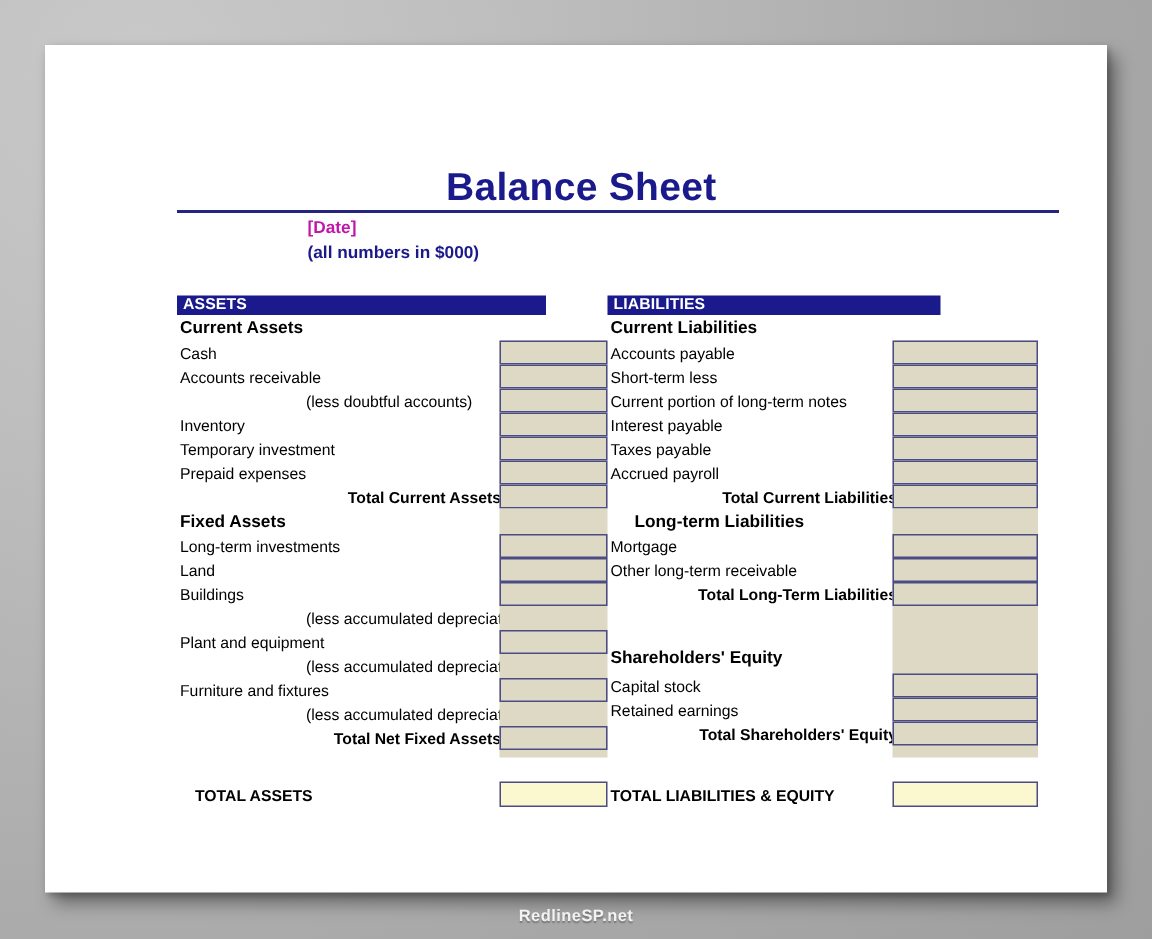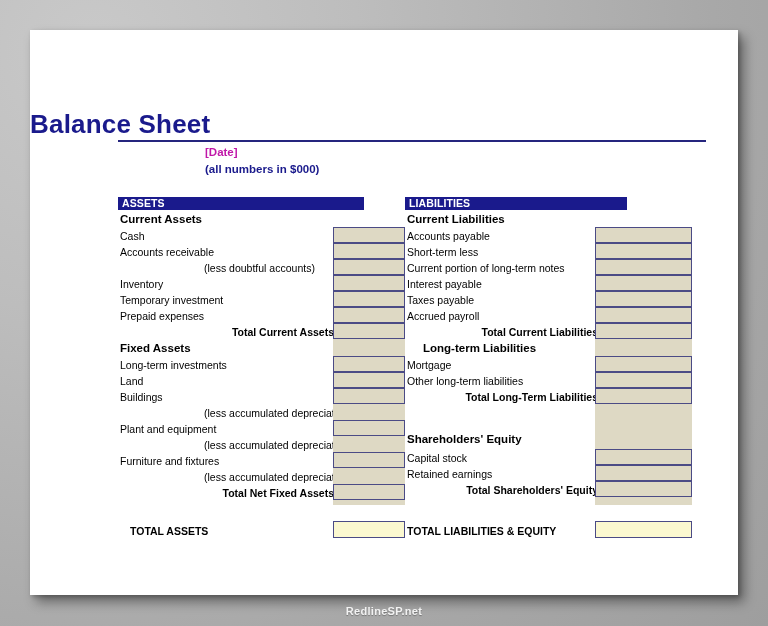--- a/index.html
+++ b/index.html
@@ -30,21 +30,21 @@
     width: 708px; height: 565px;
     background: #ffffff;
     box-shadow: 6px 7px 11px rgba(0,0,0,0.40), 2px 2px 4px rgba(0,0,0,0.22);
   }
 
   
   #title {
     position: absolute;
     left: 0; top: 79px;
     width: 715px;
-    text-align: left;
+    text-align: center;
     font-size: 26px;
     font-weight: bold;
     color: #1a1a8c;
     letter-spacing: 0.2px;
   }
   #title-rule {
     position: absolute;
     left: 88px; top: 110px;
     width: 588px; height: 0;
     border-top: 2px solid #25257e;
@@ -203,21 +203,21 @@
   <div class="box" style="left:565px; top:197px; width:97px; height:16px;"></div>
   <div class="box" style="left:565px; top:213px; width:97px; height:16px;"></div>
   <div class="box" style="left:565px; top:229px; width:97px; height:16px;"></div>
   <div class="box" style="left:565px; top:245px; width:97px; height:16px;"></div>
   <div class="box" style="left:565px; top:261px; width:97px; height:16px;"></div>
   <div class="box" style="left:565px; top:277px; width:97px; height:16px;"></div>
   <div class="box" style="left:565px; top:293px; width:97px; height:16px;"></div>
 
   <div class="grp" style="left:377px; top:312px;padding-left:16px;">Long-term Liabilities</div>
   <div class="itm" style="left:377px; top:329px;">Mortgage</div>
-  <div class="itm" style="left:377px; top:345px;">Other long-term liabilities</div>
+  <div class="itm" style="left:377px; top:345px;">Other long-term receivable</div>
   <div class="tot" style="left:390px; top:361px; width:178px;">Total Long-Term Liabilities</div>
 
   <div class="grp" style="left:377px; top:403px;">Shareholders' Equity</div>
   <div class="itm" style="left:377px; top:422px;">Capital stock</div>
   <div class="itm" style="left:377px; top:438px;">Retained earnings</div>
   <div class="tot" style="left:390px; top:454px; width:178px;">Total Shareholders' Equity</div>
 
   <div class="fill" style="left:565px; top:309px; width:97px; height:166px;"></div>
   <div class="box" style="left:565px; top:326px; width:97px; height:16px;"></div>
   <div class="box" style="left:565px; top:342px; width:97px; height:16px;"></div>

